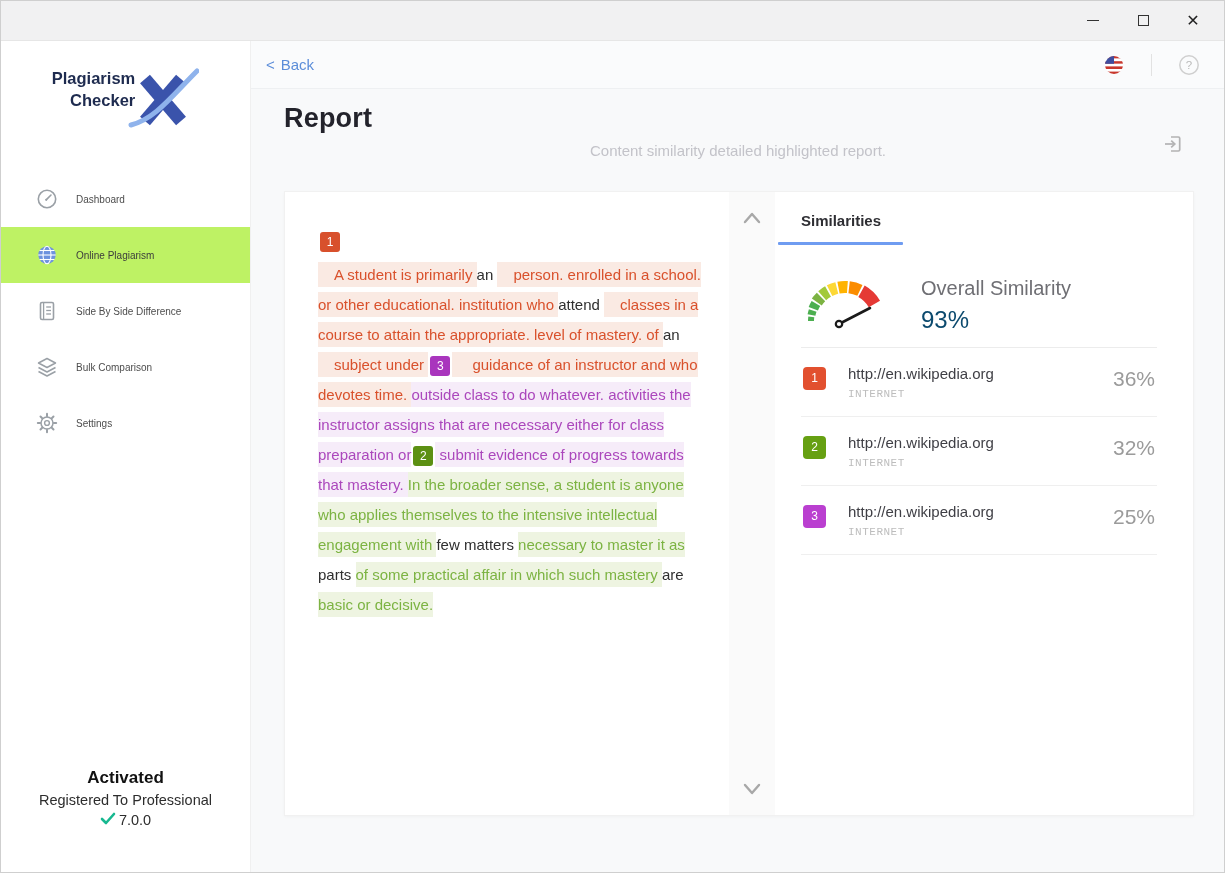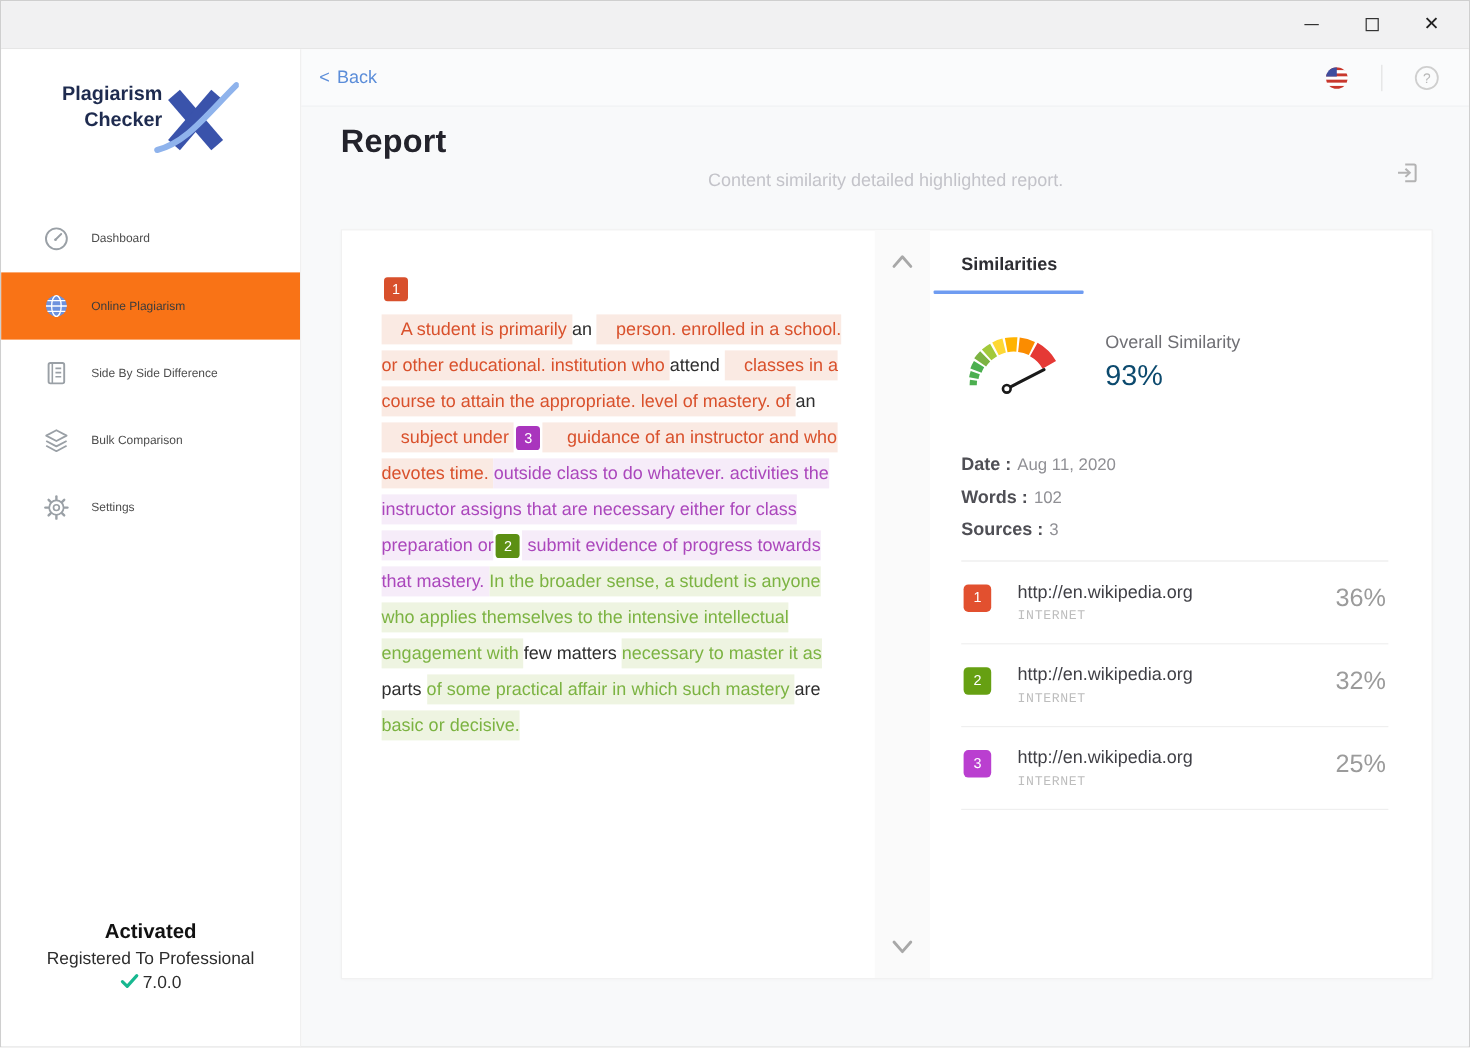--- a/index.html
+++ b/index.html
@@ -19,21 +19,21 @@
   .app { flex:1; display:flex; min-height:0; }
   .sidebar { width:250px; background:#fff; border-right:1px solid #f0f0f0; position:relative; flex:0 0 auto; }
   .main { flex:1; display:flex; flex-direction:column; min-width:0; }
 
   
   .logo { margin:26px 0 0 0; display:flex; justify-content:center; align-items:flex-start; height:72px; }
   .logo-text { text-align:right; color:#1e2b4f; font-weight:bold; font-size:16.5px; line-height:1.35; margin-right:-8px; position:relative; z-index:2; }
   .logo-mark { position:relative; width:72px; height:62px; }
   .nav { margin-top:32px; }
   .nav-item { height:56px; display:flex; align-items:center; padding-left:34px; font-size:10px; color:#4d4d4d; cursor:pointer; }
-  .nav-item.active { background:#f97316; color:#3c3c3c; }
+  .nav-item.active { background:#bef264; color:#3c3c3c; }
   .nav-icon { width:24px; height:24px; margin-right:17px; display:flex; align-items:center; justify-content:center; flex:0 0 auto; }
   .activation { position:absolute; left:0; right:0; bottom:44px; text-align:center; }
   .activation .act-title { font-size:17px; font-weight:bold; color:#111; }
   .activation .act-sub { font-size:14.5px; color:#2d2d2d; margin-top:4px; }
   .activation .act-ver { font-size:14.5px; color:#2d2d2d; margin-top:3px; display:flex; align-items:center; justify-content:center; gap:3px; }
 
   
   .topbar { height:48px; background:#fafbfc; border-bottom:1px solid #eef0f2; display:flex; align-items:center; padding:0 24px 0 15px; flex:0 0 auto; }
   .back-link { color:#5b8dd9; font-size:15px; cursor:pointer; display:flex; align-items:center; gap:6px; }
   .topbar-spacer { flex:1; }
@@ -66,21 +66,21 @@
 
   
   .scroll-strip { width:46px; background:#fafafa; display:flex; flex-direction:column; align-items:center; justify-content:space-between; padding:12px 0; flex:0 0 auto; }
   .scroll-btn { width:30px; height:26px; display:flex; align-items:center; justify-content:center; cursor:pointer; }
 
   
   .sim-panel { flex:1; padding:20px 36px 0 26px; }
   .sim-tab { display:inline-block; font-size:15px; font-weight:600; color:#2e2e33; cursor:pointer; }
   .sim-tab-underline { height:3px; width:125px; background:#6f9cf1; margin:12px 0 0 -23px; border-radius:1px; }
   .gauge-row { margin-top:22px; display:flex; align-items:flex-start; gap:24px; }
-  .overall-label { font-size:15px; color:#6f6f74; margin-top:10px; }
+  .overall-label { font-size:20px; color:#6f6f74; margin-top:10px; }
   .overall-value { font-size:24px; color:#0c4a6e; margin-top:6px; }
   .stats { margin-top:38px; }
   .stat-row { font-size:15px; line-height:26px; }
   .stat-label { font-weight:600; color:#4f4f55; }
   .stat-value { color:#909095; font-size:14px; margin-left:5px; }
   .sim-divider { border-top:1px solid #ececec; margin-top:12px; }
   .src-row { display:flex; align-items:flex-start; padding:17px 2px 16px 2px; border-bottom:1px solid #efefef; cursor:pointer; }
   .src-badge { width:23px; height:23px; border-radius:4px; color:#fff; font-size:12px; line-height:23px; text-align:center; flex:0 0 auto; margin-top:2px; }
   .src-badge.c1 { background:#e2502f; }
   .src-badge.c2 { background:#66a012; }
@@ -285,25 +285,20 @@
                   <line x1="38" y1="57" x2="69" y2="41" stroke="#1a1a1a" stroke-width="2.6" stroke-linecap="round"></line>
                   <circle cx="38" cy="57" r="3.2" fill="#ffffff" stroke="#1a1a1a" stroke-width="2.2"></circle>
                 </svg>
               </div>
               <div>
                 <div class="overall-label">Overall Similarity</div>
                 <div class="overall-value">93%</div>
               </div>
             </div>
 
-            <div class="stats">
-                <div class="stat-row"><span class="stat-label">Date :</span><span class="stat-value">Aug 11, 2020</span></div>
-                <div class="stat-row"><span class="stat-label">Words :</span><span class="stat-value">102</span></div>
-                <div class="stat-row"><span class="stat-label">Sources :</span><span class="stat-value">3</span></div>
-              </div>
             <div class="sim-divider"></div>
             <div id="sources-list">
                 <div class="src-row">
                   <div class="src-badge c1">1</div>
                   <div class="src-mid">
                     <div class="src-url">http://en.wikipedia.org</div>
                     <div class="src-cat">INTERNET</div>
                   </div>
                   <div class="src-pct">36%</div>
                 </div>

